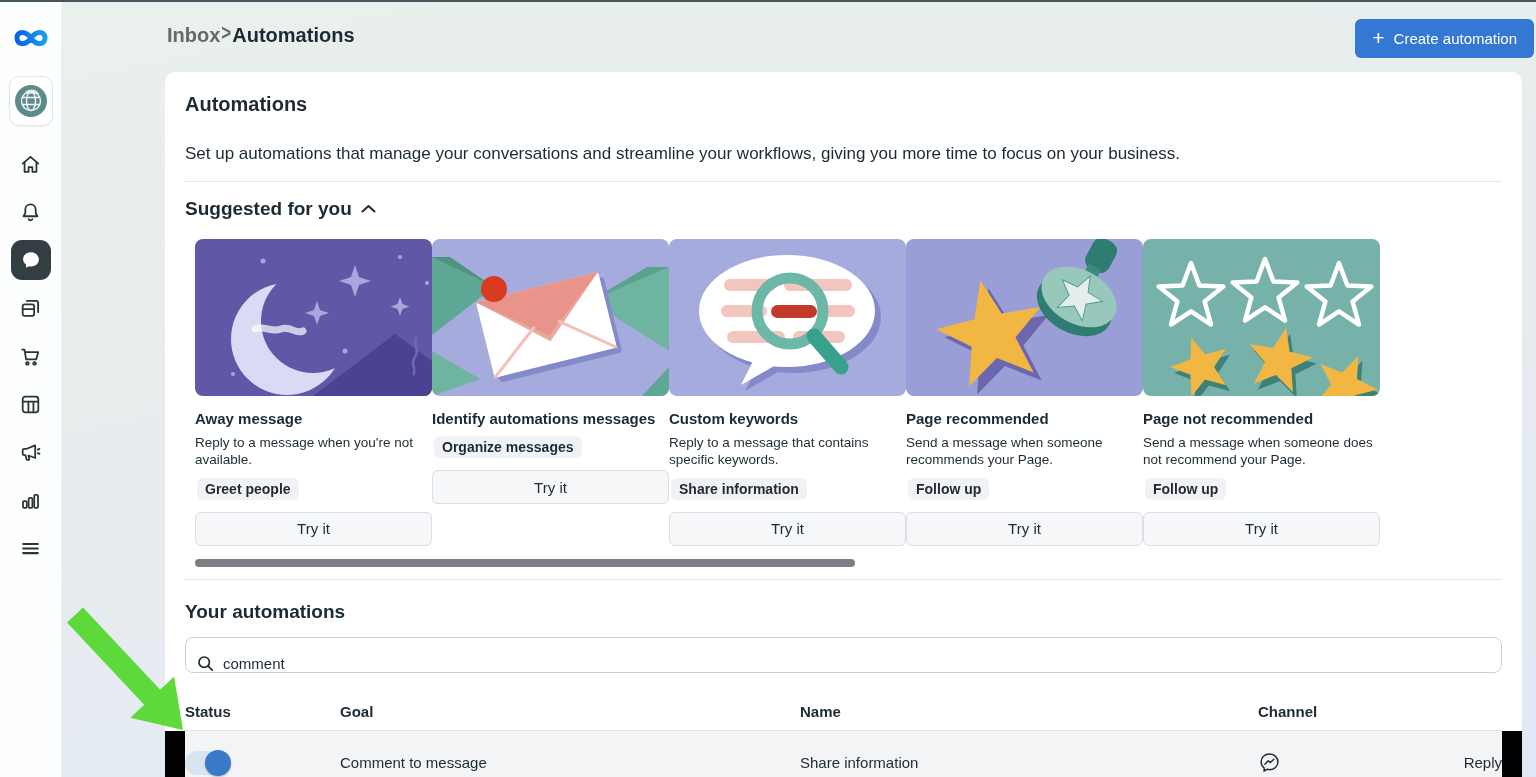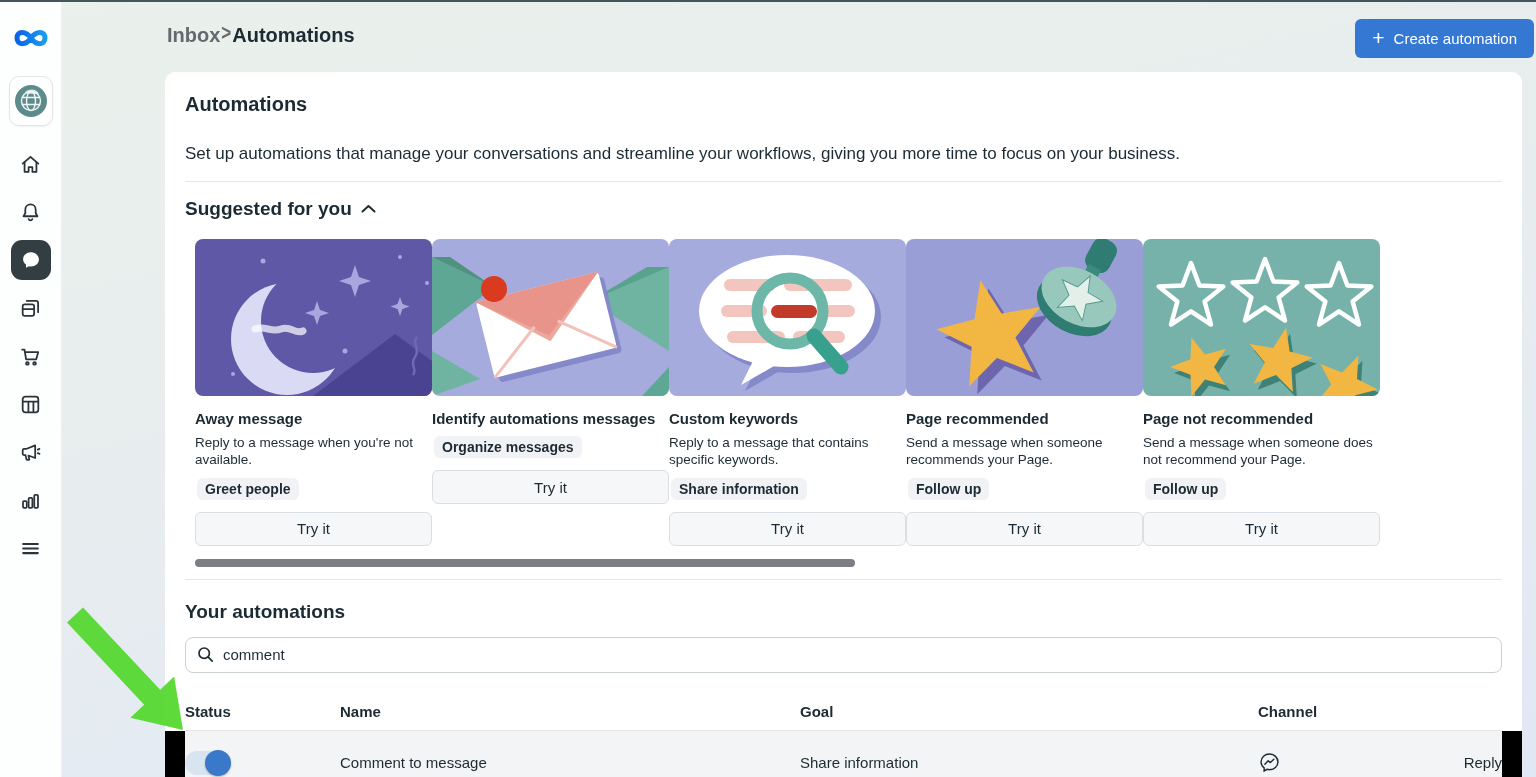--- a/index.html
+++ b/index.html
@@ -60,21 +60,21 @@
   .sug-img { width:237px; height:157px; border-radius:8px; overflow:hidden; }
   .sug-img svg { display:block; }
   .sug-title { font-size:15px; font-weight:bold; margin-top:14px; }
   .sug-desc { font-size:13.5px; line-height:1.28; margin-top:7px; color:#1c2b33; }
   .sug-tag { display:inline-block; margin-top:9px; margin-left:2px; background:#f1f2f5; border-radius:6px; padding:3px 8px; font-size:14px; font-weight:bold; }
   .try-btn { display:block; width:100%; height:34px; margin-top:12px; background:#f6f7f8; border:1px solid #dbdee2; border-radius:6px; font-size:15px; font-family:inherit; color:#1c2b33; cursor:pointer; }
 
   .hscroll { margin:13px 0 0 10px; width:660px; height:8px; border-radius:4px; background:#7b7e82; cursor:pointer; }
   .hr2 { height:1px; background:#e4e6ea; margin-top:12px; }
   .ya-title { font-size:19px; font-weight:bold; margin-top:21px; }
-  .search-box { margin-top:14px; height:36px; border:1px solid #cbd0d5; border-radius:8px; display:flex; align-items:center; padding:0 11px; gap:9px; background:#fff; }
+  .search-box { margin-top:14px; height:36px; border:1px solid #cbd0d5; border-radius:8px; display:flex; align-items:flex-end; padding:0 11px; gap:9px; background:#fff; }
   .search-box input { border:none; outline:none; flex:1; font-size:15px; font-family:inherit; color:#1c2b33; background:transparent; }
 
   .tgrid { display:grid; grid-template-columns:155px 460px 458px 190px 1fr; align-items:center; }
   .thead { margin-top:20px; height:38px; border-bottom:1px solid #e4e6ea; font-size:15px; font-weight:bold; }
   .trow { height:64px; background:#f3f4f6; font-size:15px; }
   .trow-wrap { padding:0 20px; background:#000000; border-bottom:2px solid #fff; }
   .cell-edit { text-align:right; cursor:pointer; }
   .toggle { position:relative; width:44px; height:24px; border-radius:12px; background:#d9e4f1; cursor:pointer; }
   .toggle .knob { position:absolute; right:-2px; top:-1px; width:26px; height:26px; border-radius:50%; background:#3a78c9; box-shadow:0 1px 2px rgba(0,0,0,.25); }
   .chan-icon { display:flex; align-items:center; }
@@ -336,22 +336,22 @@
     <div class="search-box">
       <svg width="17" height="17" viewBox="0 0 17 17" fill="none" stroke="#1c2b33" stroke-width="1.7" stroke-linecap="round">
         <circle cx="7.2" cy="7.2" r="5.2"></circle>
           <line x1="11.2" y1="11.2" x2="15.2" y2="15.2"></line>
       </svg>
       <input type="text" value="comment" style="">
     </div>
 
     <div class="tgrid thead">
       <div>Status</div>
+      <div>Goal</div>
       <div>Name</div>
-      <div>Goal</div>
       <div>Channel</div>
       <div></div>
     </div>
   </div>
 
   <div class="trow-wrap">
     <div class="tgrid trow">
       <div>
         <div class="toggle">
             <span class="knob"></span>

